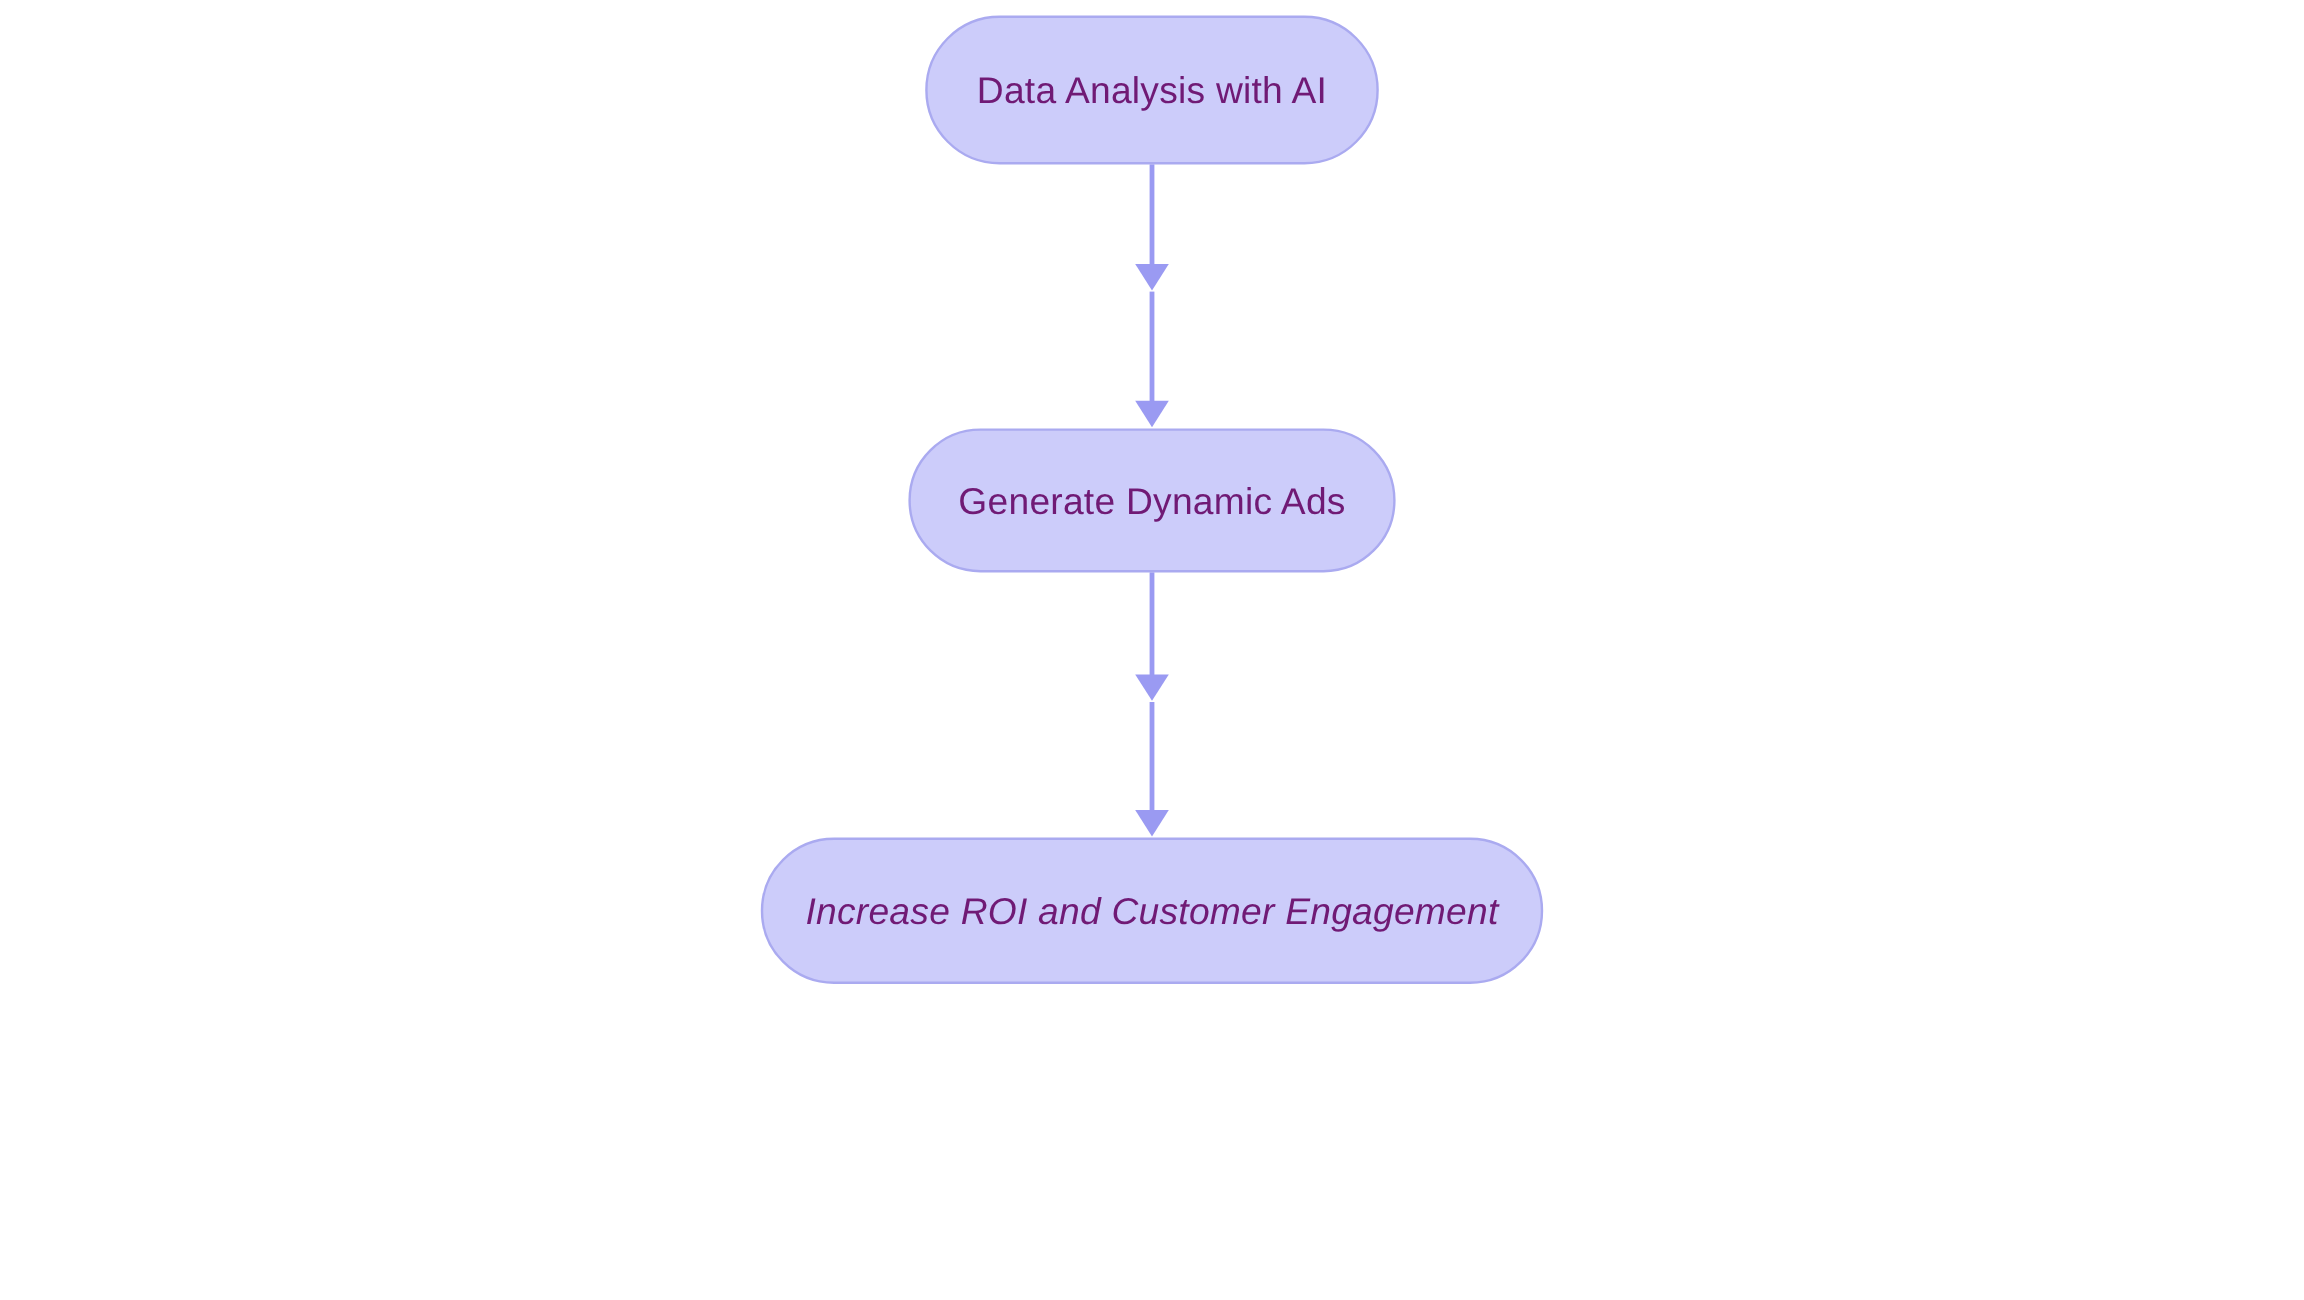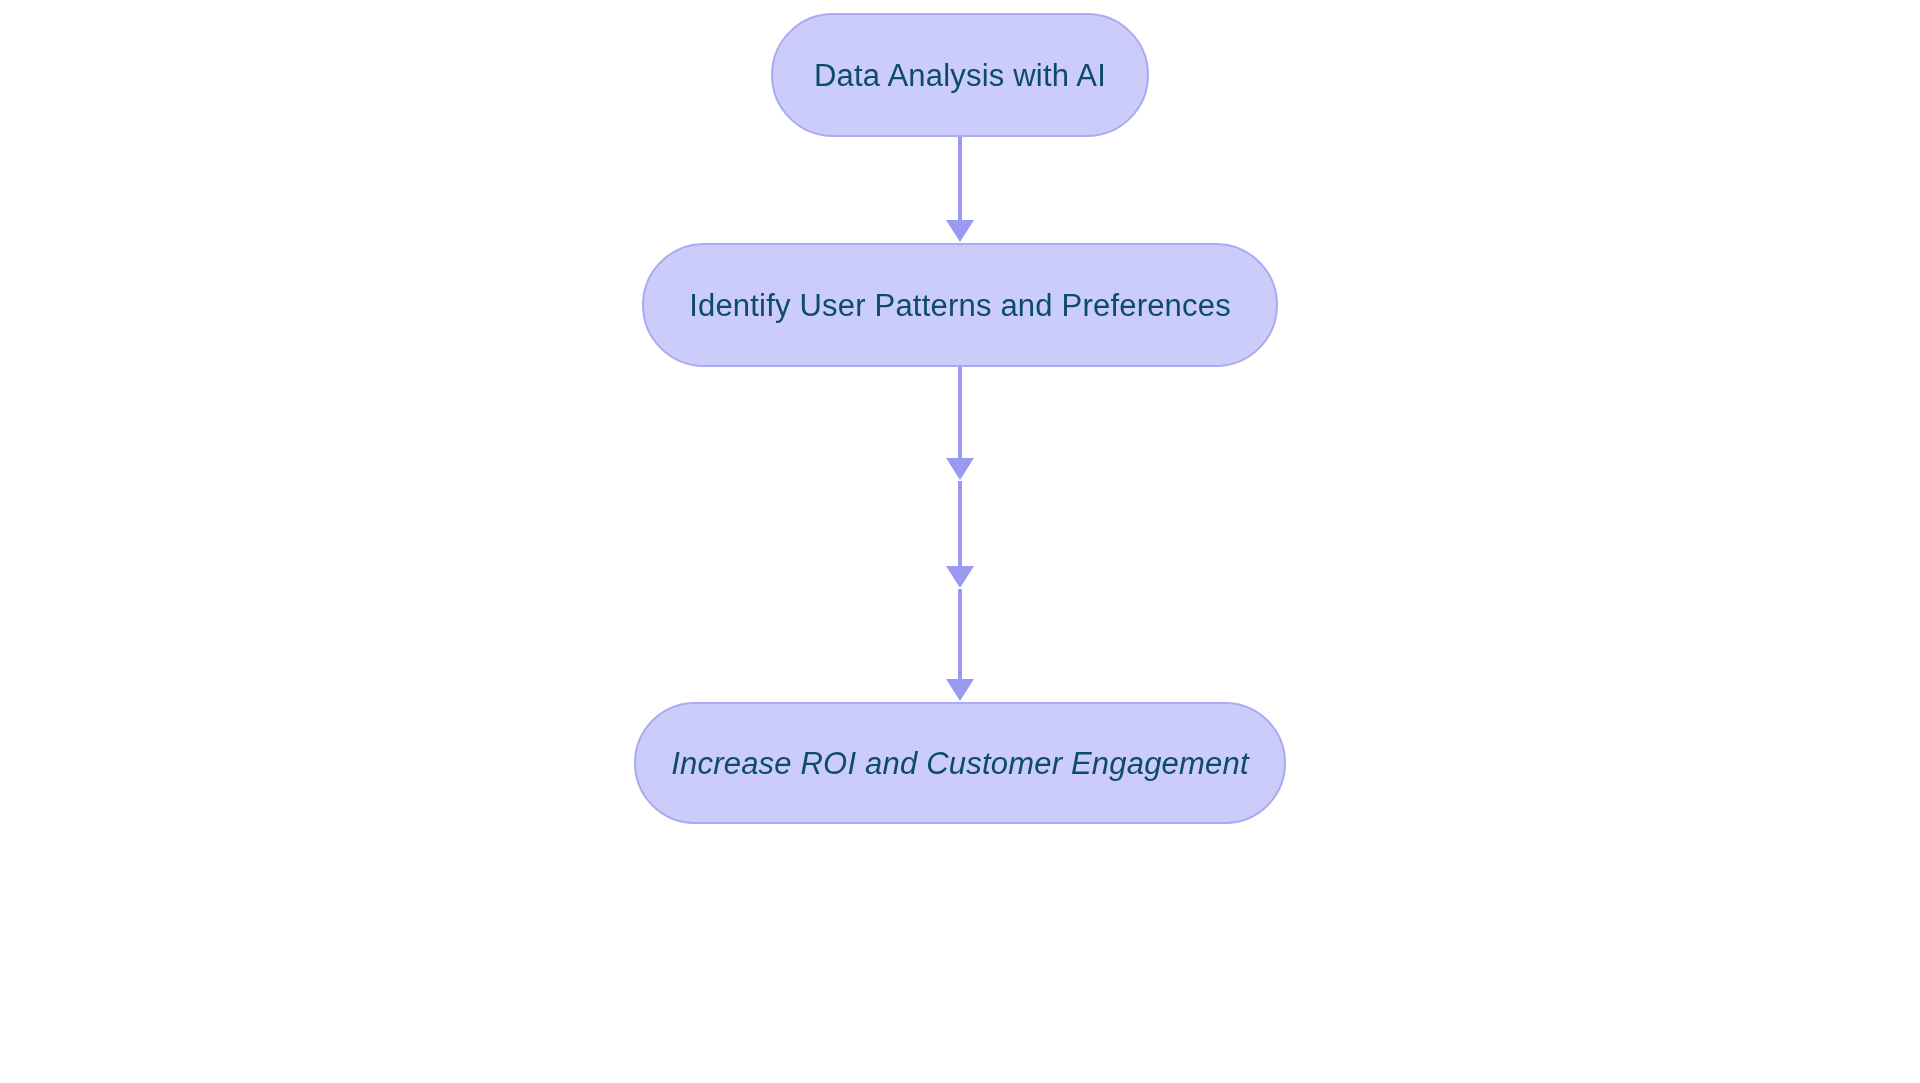--- a/index.html
+++ b/index.html
@@ -36,21 +36,21 @@
     color: #3333cc;
     font-size: 31px;
     font-weight: 400;
     letter-spacing: 0.2px;
     white-space: nowrap;
     padding: 0 46px;
   }
 
   .node-label {
     line-height: 1;
-    color: #0c4a6e;
+    color: #701a75;
   }
 
   
   .node-1 { width: 378px; height: 124px; margin-top: 13px; }
   .node-2 { width: 636px; height: 124px; }
   .node-3 { width: 406px; height: 120px; }
   .node-4 { width: 440px; height: 122px; }
   .node-5 { width: 652px; height: 122px; font-style: italic; }
 
   .connector {
@@ -91,29 +91,29 @@
 
   <div class="node node-1">
     <span class="node-label">Data Analysis with AI</span>
   </div>
 
   <div class="connector connector-1">
     <div class="connector-line"></div>
     <div class="connector-head"></div>
   </div>
 
-  <div class="node node-2">
-    <span class="node-label">Identify User Patterns and Preferences</span>
-  </div>
 
   <div class="connector connector-2">
     <div class="connector-line"></div>
     <div class="connector-head"></div>
   </div>
 
+  <div class="node node-3">
+    <span class="node-label">Generate Dynamic Ads</span>
+  </div>
 
   <div class="connector connector-3">
     <div class="connector-line"></div>
     <div class="connector-head"></div>
   </div>
 
 
   <div class="connector connector-4">
     <div class="connector-line"></div>
     <div class="connector-head"></div>

